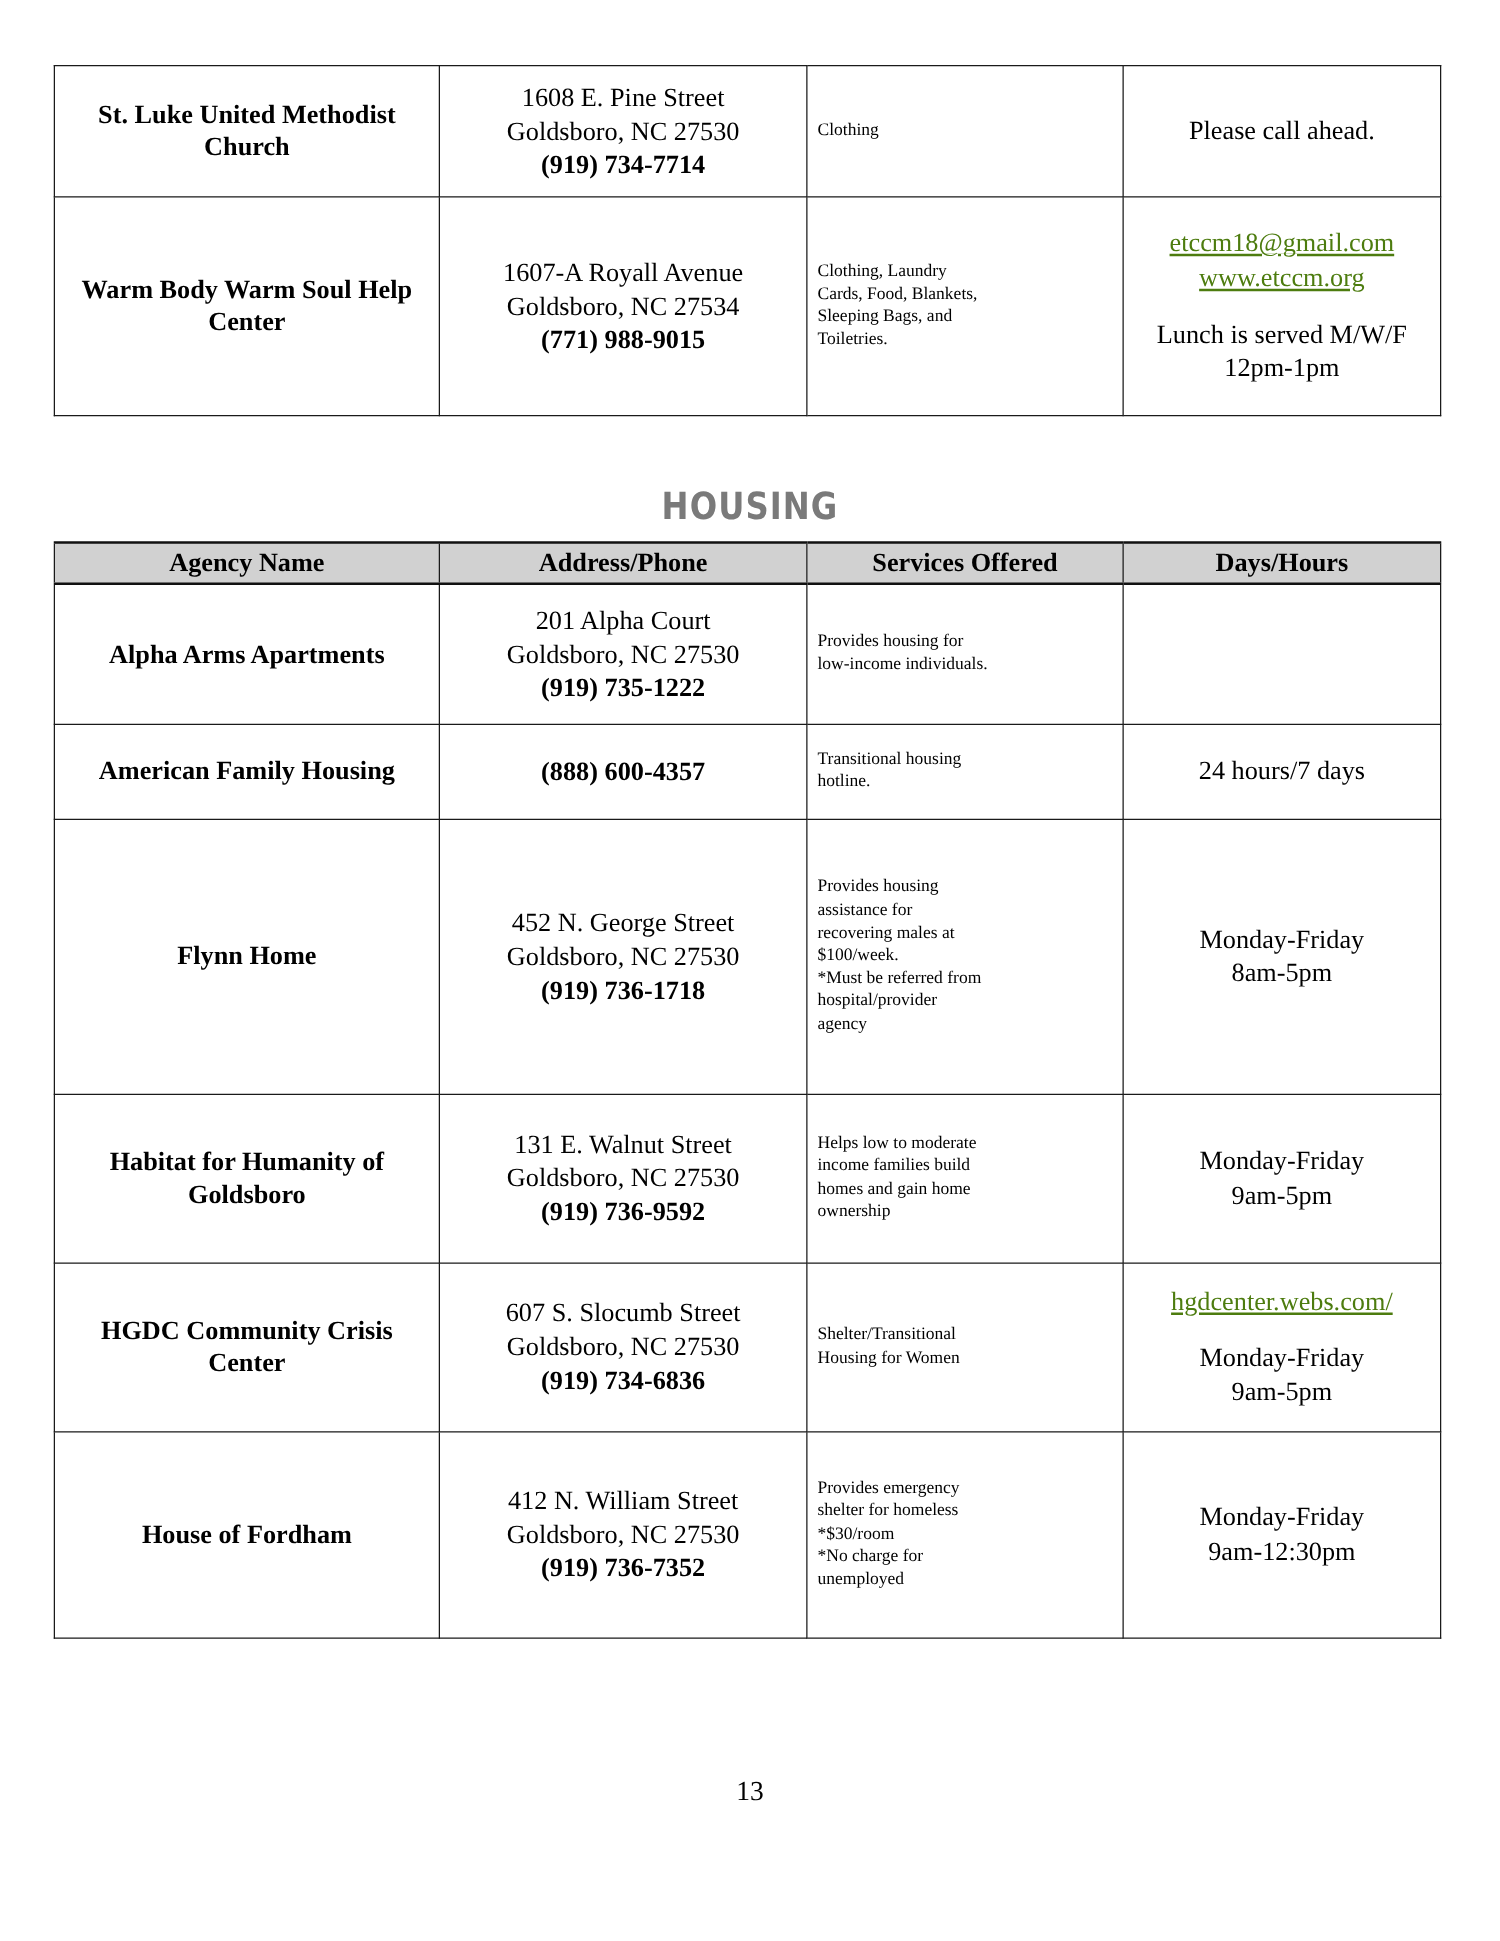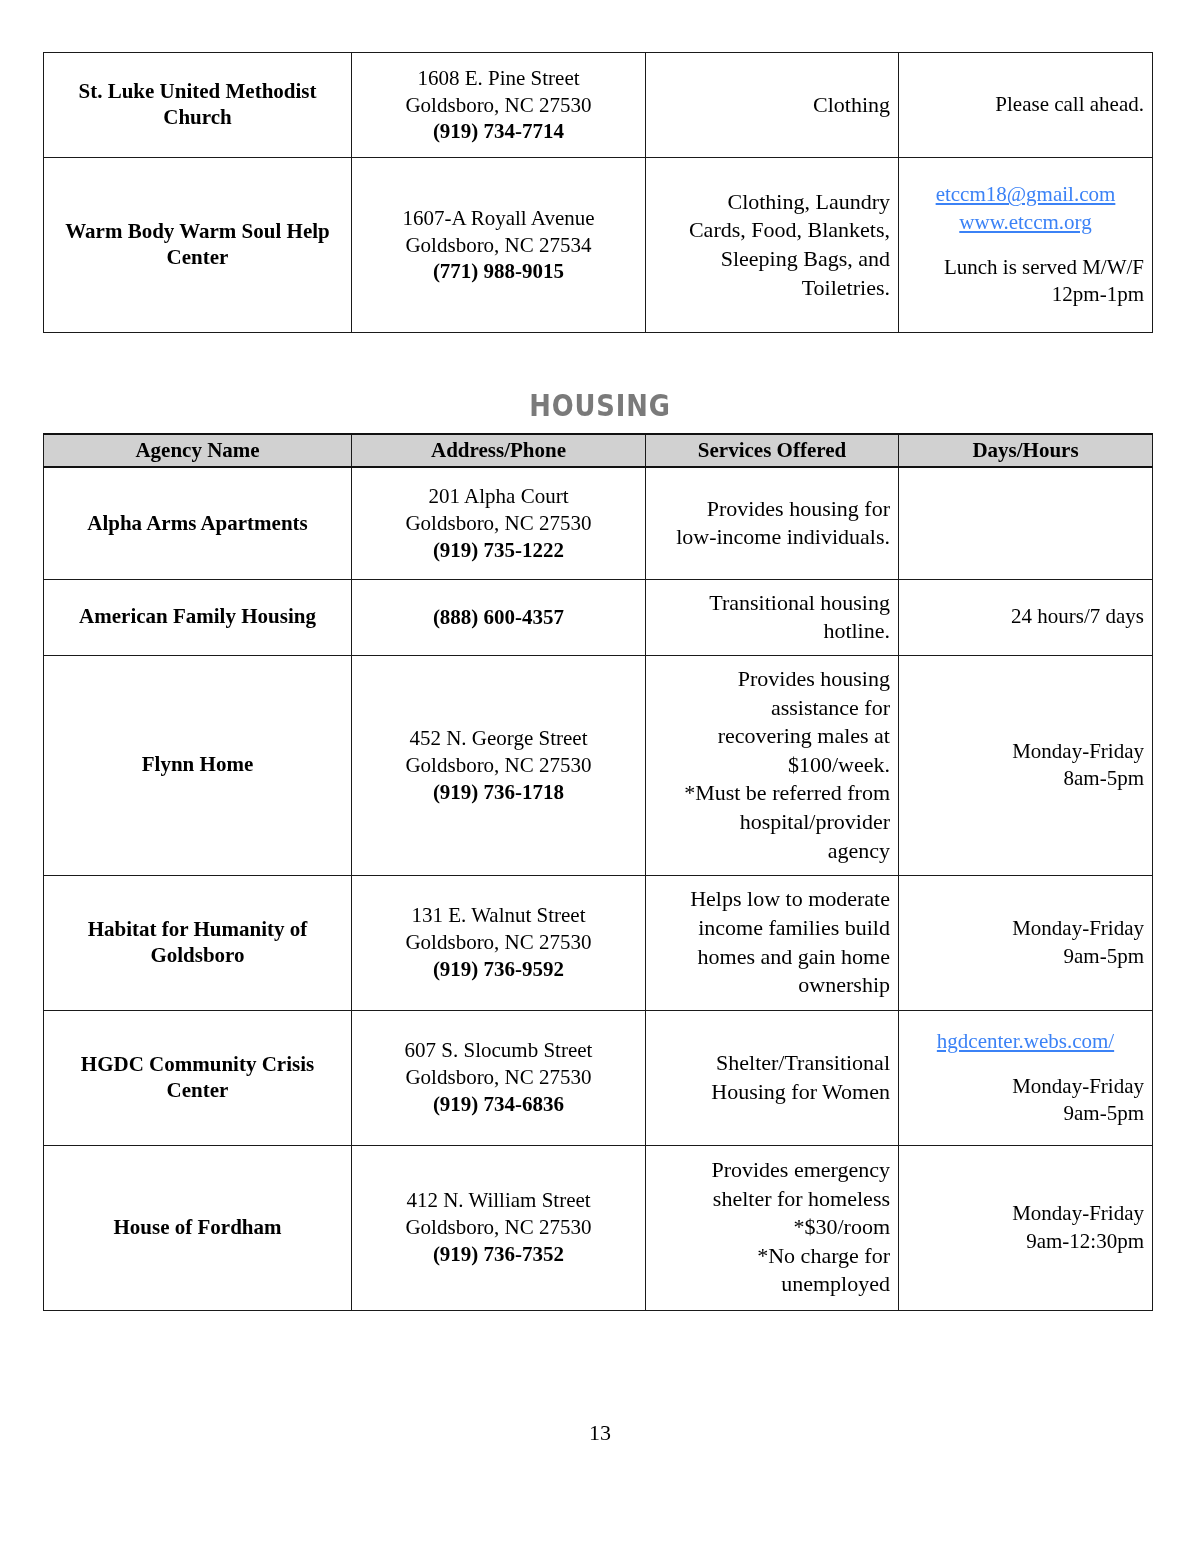--- a/index.html
+++ b/index.html
@@ -68,36 +68,36 @@
     font-size: 21px;
     line-height: 1.28;
   }
   td.address .phone {
     font-weight: bold;
     display: block;
     white-space: nowrap;
   }
   td.address .line { display: block; }
   td.services {
-    text-align: right;
-    font-size: 22px;
+    text-align: left;
+    font-size: 14px;
     line-height: 1.3;
   }
   td.services .line { display: block; }
   td.days {
     text-align: center;
     font-size: 21px;
     line-height: 1.3;
   }
-  td.days .line { display: block; text-align: right; }
+  td.days .line { display: block; }
   td.days .gap { display: block; height: 18px; }
 
   a.doclink,
   .doclink {
-    color: #3b82f6;
+    color: #4d7c0f;
     display: block;
     white-space: nowrap;
   }
 
   
   .section-title {
     position: absolute;
     left: 0;
     width: 1200px;
     text-align: center;

